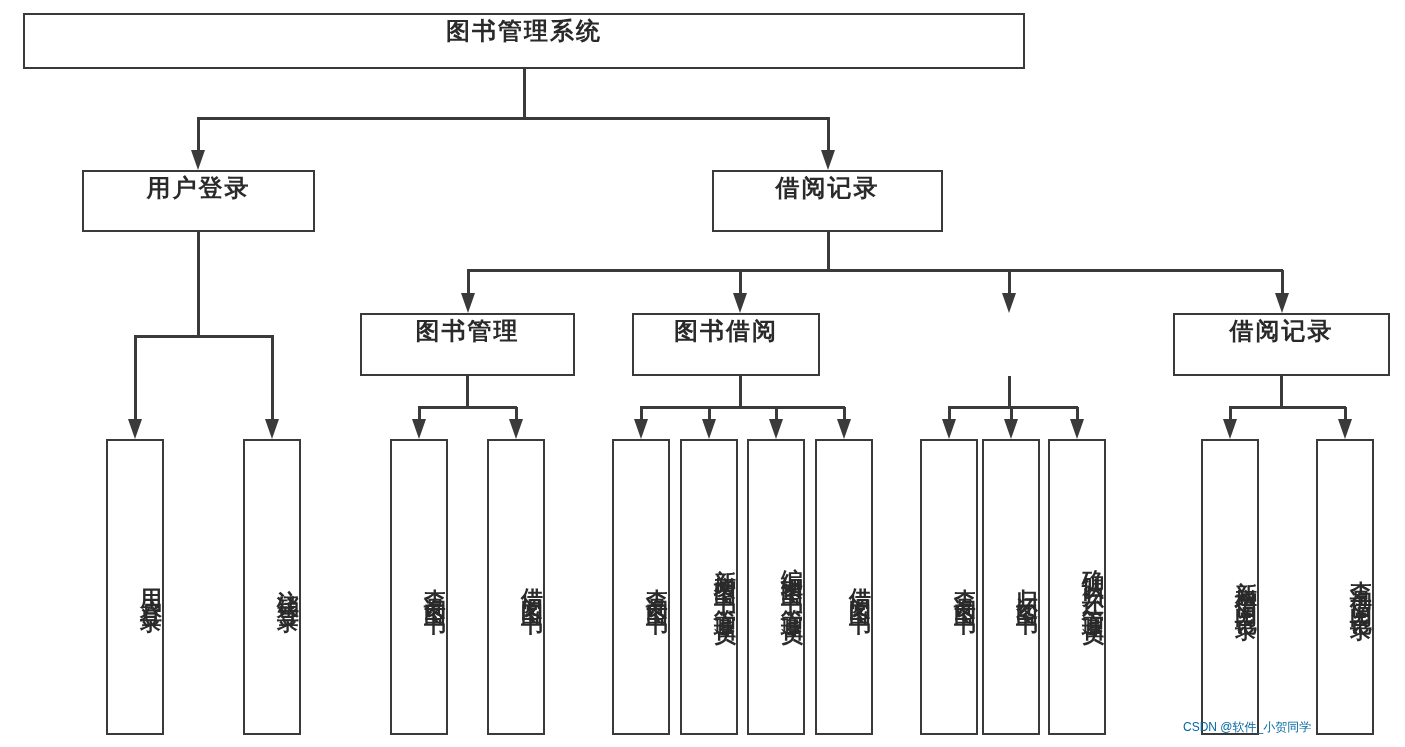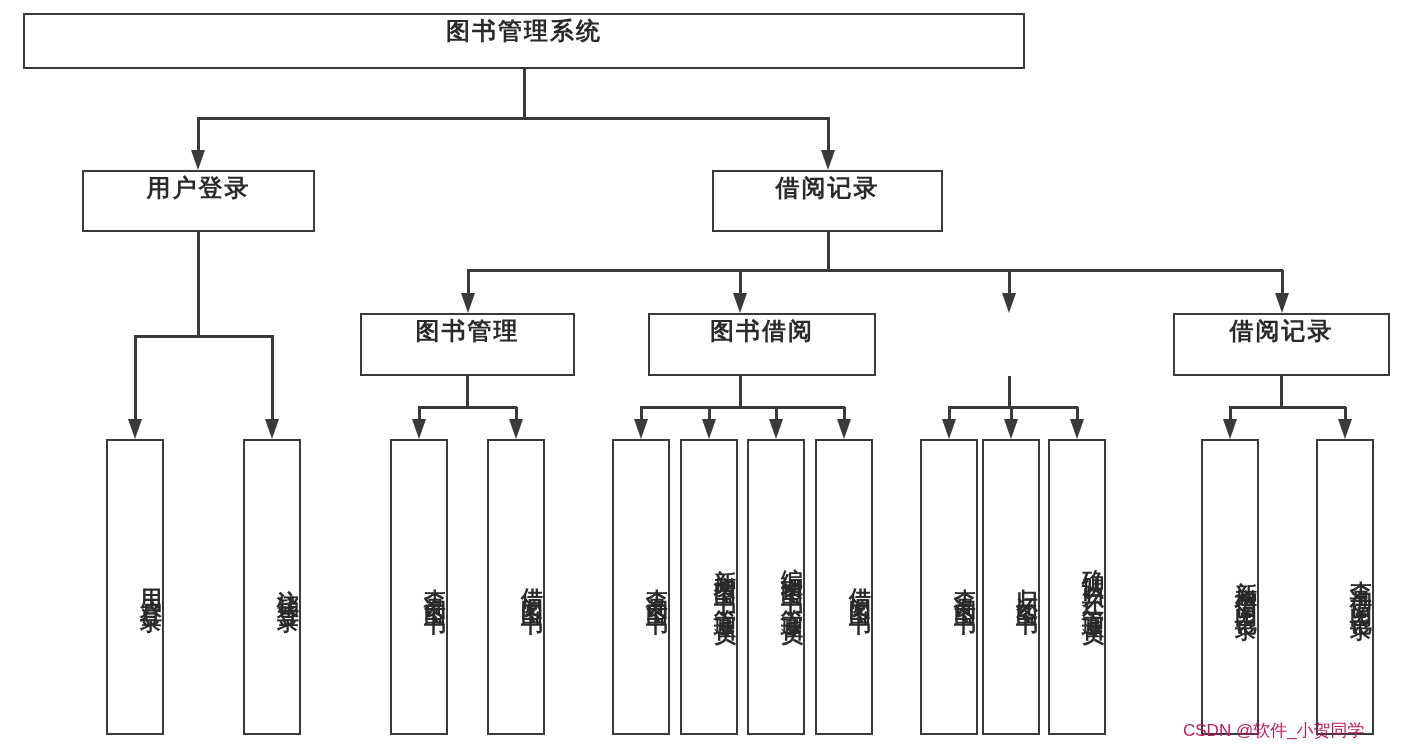--- a/index.html
+++ b/index.html
@@ -12,21 +12,21 @@
   .ar{position:absolute;width:0;height:0;
       border-left:7px solid transparent;border-right:7px solid transparent;
       border-top:20px solid #3a3a3a;}
   .box{position:absolute;border:2.5px solid #3a3a3a;background:#ffffff;
        display:flex;align-items:flex-start;justify-content:center;
        color:#2a2a2a;box-sizing:border-box;font-weight:bold;}
   .box.h{font-size:24px;letter-spacing:2px;white-space:nowrap;}
   .box.v{writing-mode:vertical-rl;text-orientation:mixed;
          font-size:22px;letter-spacing:8px;line-height:1;white-space:nowrap;}
   .watermark{position:absolute;left:1183px;top:719px;z-index:5;
-             color:#be185d;font-size:17px;white-space:nowrap;}
+             color:#0369a1;font-size:12px;white-space:nowrap;}
 </style>
 </head>
 <body>
 
 <div class="canvas">
 
   <div class="vl" style="left:523px;top:69px;height:50px;"></div>
   <div class="hl" style="left:197px;top:117px;width:633px;"></div>
   <div class="vl" style="left:197px;top:118px;height:34px;"></div>
   <div class="vl" style="left:827px;top:118px;height:34px;"></div>
@@ -92,21 +92,21 @@
   <div class="box h" style="left:82px;top:170px;width:233px;height:62px;">
     <span>用户登录</span>
   </div>
   <div class="box h" style="left:712px;top:170px;width:231px;height:62px;">
     <span>借阅记录</span>
   </div>
 
   <div class="box h" style="left:360px;top:313px;width:215px;height:63px;">
     <span>图书管理</span>
   </div>
-  <div class="box h" style="left:648px;top:313px;width:228px;height:63px;">
+  <div class="box h" style="left:632px;top:313px;width:188px;height:63px;">
     <span>图书借阅</span>
   </div>
   <div class="box h" style="left:1173px;top:313px;width:217px;height:63px;">
     <span>借阅记录</span>
   </div>
 
   <div class="box v" style="left:106px;top:439px;width:58px;height:296px;">
     <span>用户登录</span>
   </div>
   <div class="box v" style="left:243px;top:439px;width:58px;height:296px;">

